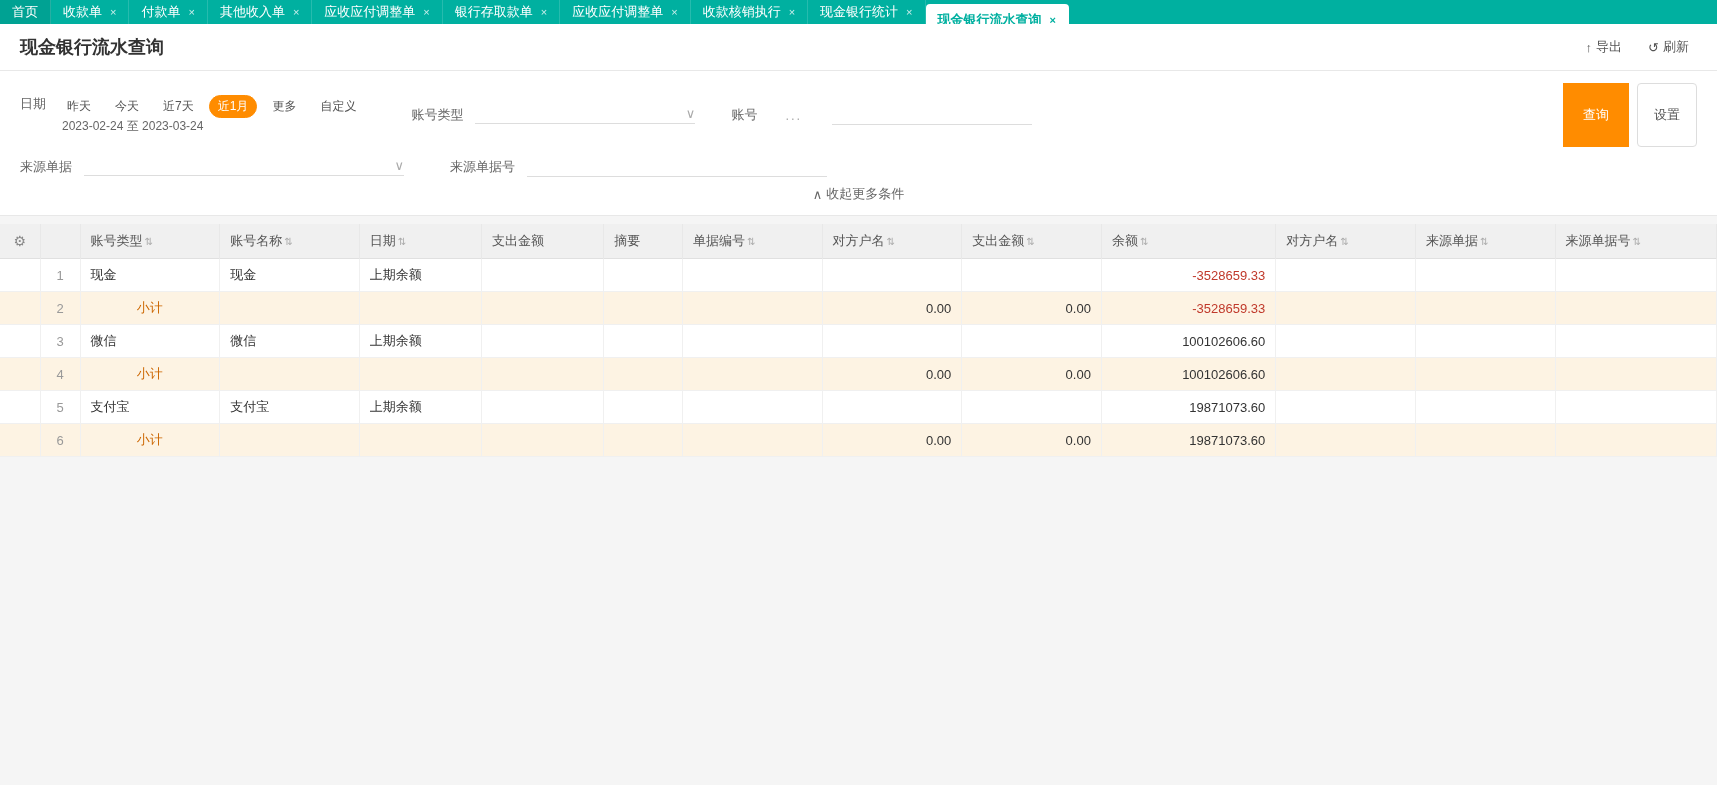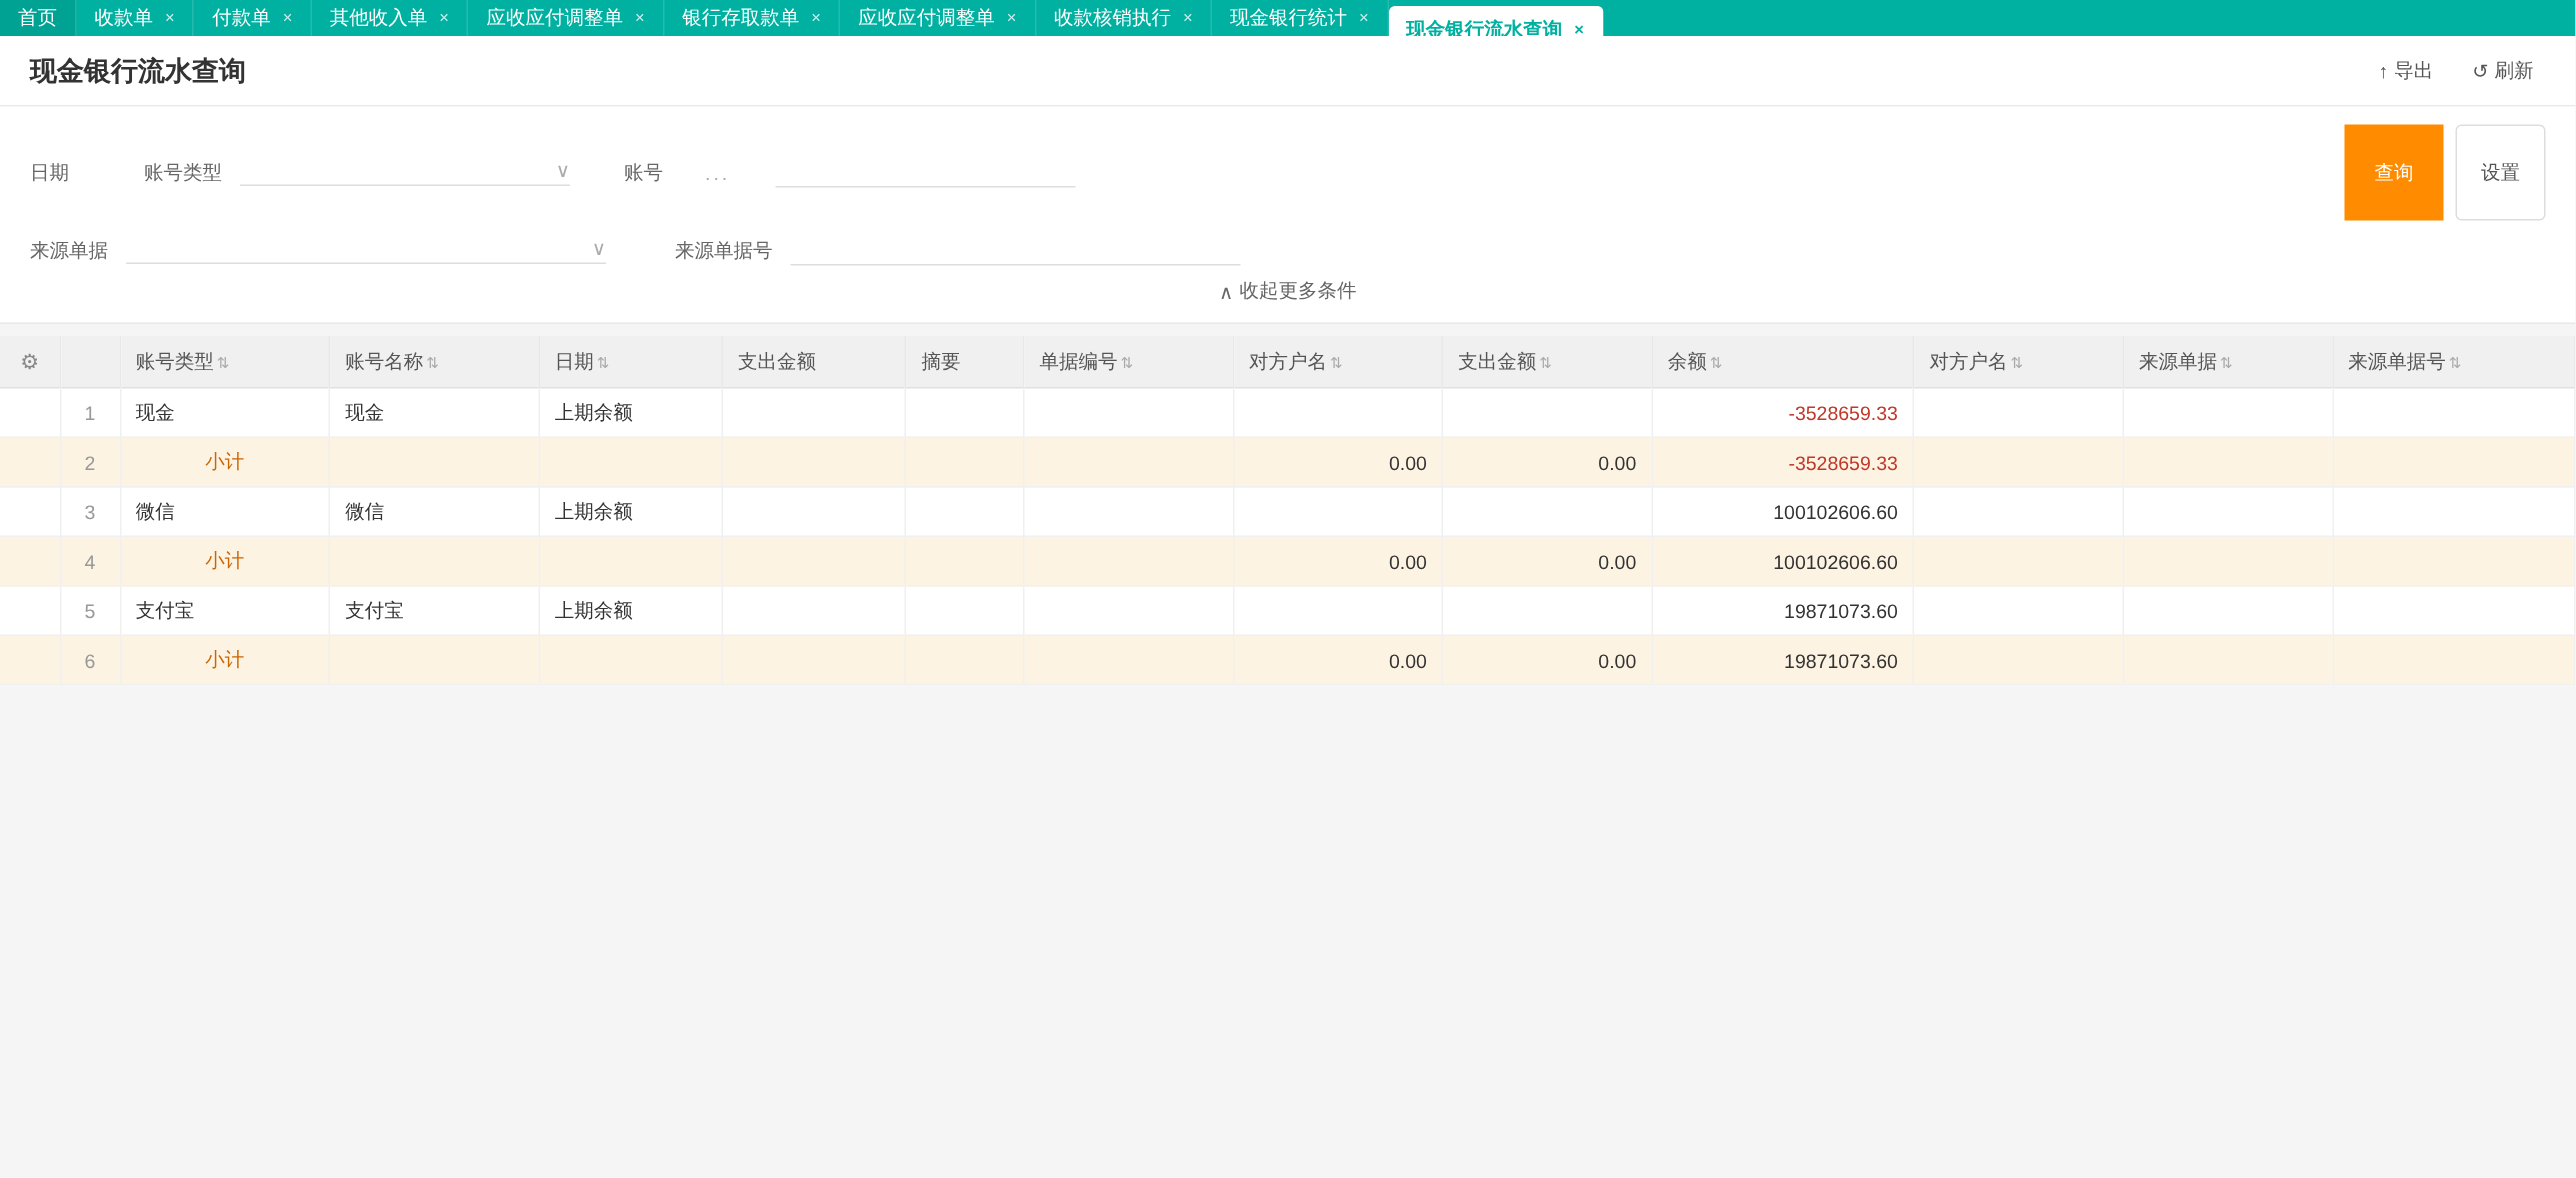--- a/index.html
+++ b/index.html
@@ -192,20 +192,31 @@
     </button>
   </div>
 </div>
 
 <div class="filter-section">
 
   <div class="filter-row">
 
     <div style="display:flex;align-items:flex-start;gap:8px;">
       <span class="filter-label">日期</span>
+      <div>
+        <div class="filter-date-btns">
+          <button class="date-btn">昨天</button>
+          <button class="date-btn">今天</button>
+          <button class="date-btn">近7天</button>
+          <button class="date-btn active">近1月</button>
+          <button class="date-btn">更多</button>
+          <button class="date-btn">自定义</button>
+        </div>
+        <div class="date-range">2023-02-24 至 2023-03-24</div>
+      </div>
     </div>
 
     <div style="display:flex;align-items:center;gap:8px;margin-left:30px;">
       <span class="filter-label">账号类型</span>
       <div class="filter-select" style="min-width:220px;">
         <span class="filter-select-text"></span>
         <span style="color:#aaa;">∨</span>
       </div>
     </div>
 

